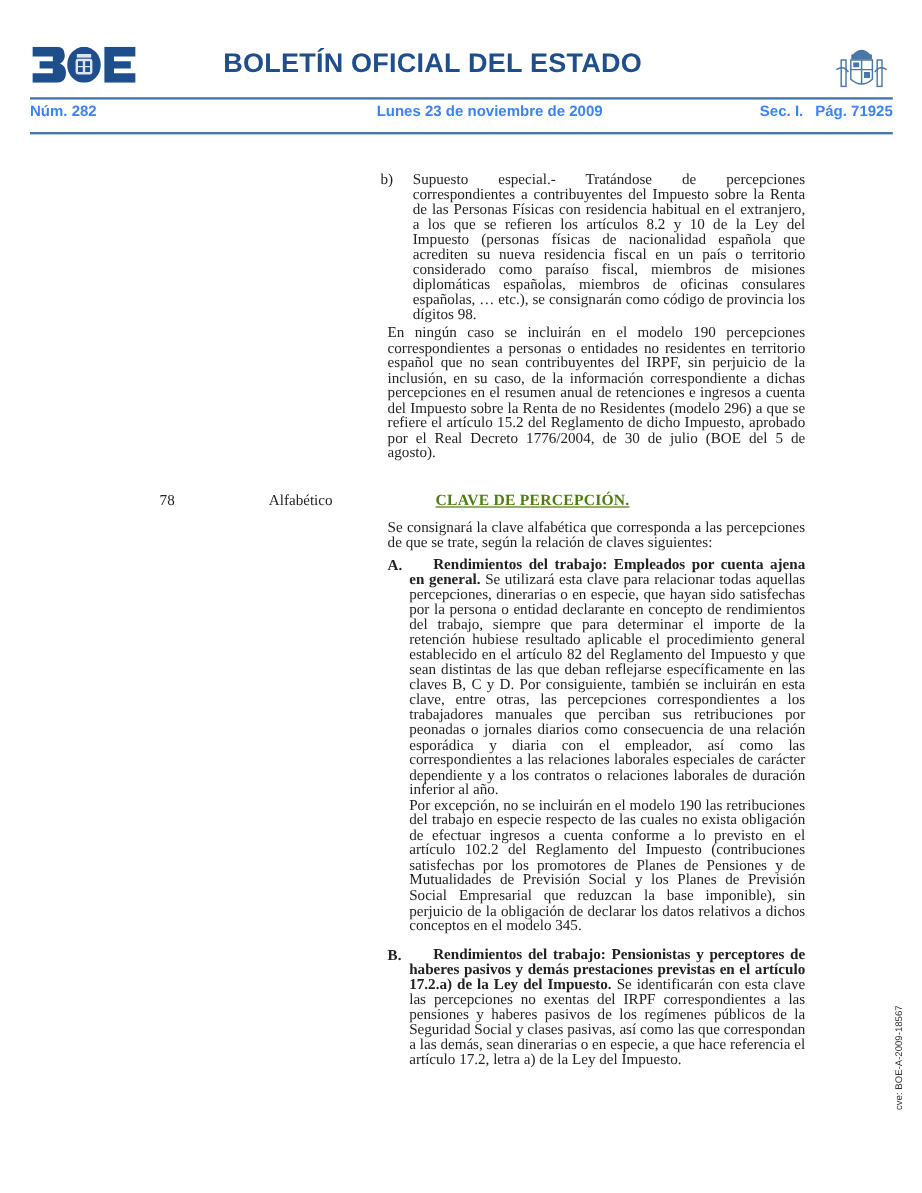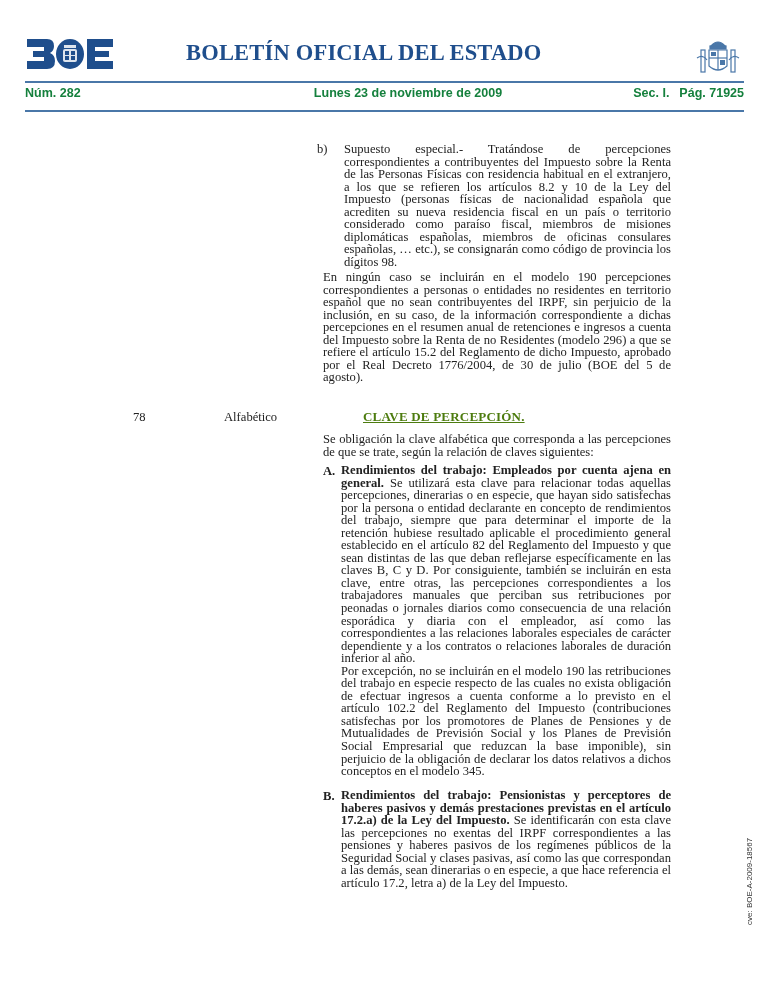--- a/index.html
+++ b/index.html
@@ -1,27 +1,27 @@
 <!DOCTYPE html>
 <html><head>
   <meta charset="utf-8">
   <style>
     html, body { margin: 0; padding: 0; background: #ffffff; }
     body { width: 768px; height: 994px; position: relative; overflow: hidden; }
     .page { position: absolute; left: 0; top: 0; width: 768px; height: 994px; }
 
     .hdr-logo { position: absolute; left: 27px; top: 39px; width: 86px; height: 30px; }
-    .hdr-title { position: absolute; left: 186px; top: 40px; font-family: Liberation Serif, serif; font-weight: bold; font-size: 22.5px; color: #1f4e8c; letter-spacing: 0.2px; white-space: nowrap; text-align: right; }
+    .hdr-title { position: absolute; left: 186px; top: 40px; font-family: Liberation Sans, sans-serif; font-weight: bold; font-size: 22.5px; color: #1f4e8c; letter-spacing: 0.2px; white-space: nowrap; text-align: right; }
     .hdr-crest { position: absolute; left: 693px; top: 38px; width: 50px; height: 40px; }
 
     .rule { position: absolute; left: 25px; width: 719px; height: 2px; background: #4a77a8; }
     .rule.top { top: 81px; }
     .rule.bottom { top: 110px; }
 
-    .hdr-meta { position: absolute; top: 86px; font-family: "Liberation Sans", sans-serif; font-weight: bold; font-size: 12.5px; color: #15803d; white-space: nowrap; }
+    .hdr-meta { position: absolute; top: 86px; font-family: "Liberation Sans", sans-serif; font-weight: bold; font-size: 12.5px; color: #3b82f6; white-space: nowrap; }
     .hdr-num { left: 25px; }
     .hdr-date { left: 12px; width: 768px; text-align: center; padding-left: 24px; box-sizing: border-box; }
     .hdr-page { right: 24px; }
     .hdr-page span { margin-left: 10px; }
 
     .txt { font-family: "Liberation Serif", serif; font-size: 12.6px; line-height: 12.55px; color: #222; text-align: justify; }
     .txt p { margin: 0; }
     .block { position: absolute; }
 
     .item-b { left: 344px; top: 143px; width: 327px; font-family: Liberation Serif, serif; }
@@ -31,21 +31,21 @@
 
     .col-num { position: absolute; left: 133px; top: 411px; }
     .col-type { position: absolute; left: 224px; top: 411px; }
     .section-title { position: absolute; left: 323px; top: 409px; font-family: "Liberation Serif", serif; font-weight: bold; font-size: 13px; text-decoration: underline; color: #4d7c0f; letter-spacing: 0.2px; margin-left: 40px; }
 
     .para2 { left: 323px; top: 433px; width: 348px; }
 
     .list-label { position: absolute; left: 323px; font-family: "Liberation Serif", serif; font-weight: bold; font-size: 12.6px; color: #222; }
     .item-a { left: 341px; top: 464px; width: 330px; }
     .item-bb { left: 341px; top: 789px; width: 330px; }
-    .b { font-weight: bold; }
+    .b { font-weight: bold; margin-left: 20px; }
     .last-line { text-align-last: left; }
 
     .cve { position: absolute; left: 745px; top: 925px; transform-origin: left top; transform: rotate(-90deg); font-family: "Liberation Sans", sans-serif; font-size: 8px; color: #333; white-space: nowrap; }
   </style>
 </head>
 <body>
 
 <div class="page">
 
   <svg class="hdr-logo" viewBox="0 0 86 30">
@@ -101,21 +101,21 @@
 
   <div class="txt block para1">
     <p class="last-line">En ningún caso se incluirán en el modelo 190 percepciones correspondientes a personas o entidades no residentes en territorio español que no sean contribuyentes del IRPF, sin perjuicio de la inclusión, en su caso, de la información correspondiente a dichas percepciones en el resumen anual de retenciones e ingresos a cuenta del Impuesto sobre la Renta de no Residentes (modelo 296) a que se refiere el artículo 15.2 del Reglamento de dicho Impuesto, aprobado por el Real Decreto 1776/2004, de 30 de julio (BOE del 5 de agosto).</p>
   </div>
 
   <div class="txt col-num">78</div>
   <div class="txt col-type">Alfabético</div>
   <div class="section-title">CLAVE DE PERCEPCIÓN.</div>
 
   <div class="txt block para2">
-    <p class="last-line">Se obligación la clave alfabética que corresponda a las percepciones de que se trate, según la relación de claves siguientes:</p>
+    <p class="last-line">Se consignará la clave alfabética que corresponda a las percepciones de que se trate, según la relación de claves siguientes:</p>
   </div>
 
   <div class="list-label" style="top:464px">A.</div>
   <div class="txt block item-a">
     <p class="last-line"><span class="b">Rendimientos del trabajo: Empleados por cuenta ajena en general.</span><span> Se utilizará esta clave para relacionar todas aquellas percepciones, dinerarias o en especie, que hayan sido satisfechas por la persona o entidad declarante en concepto de rendimientos del trabajo, siempre que para determinar el importe de la retención hubiese resultado aplicable el procedimiento general establecido en el artículo 82 del Reglamento del Impuesto y que sean distintas de las  que deban reflejarse específicamente en las claves B, C y D. Por consiguiente, también se incluirán en esta clave, entre otras, las percepciones correspondientes a los trabajadores manuales que perciban sus retribuciones por peonadas o jornales diarios como consecuencia de una relación esporádica y diaria con el empleador, así como las correspondientes a las relaciones laborales  especiales de carácter dependiente y a los contratos o relaciones laborales de duración inferior al año.</span></p>
     <p class="last-line">Por excepción, no se incluirán en el modelo 190 las retribuciones del trabajo en especie respecto de las cuales no exista obligación de efectuar ingresos a cuenta conforme a lo previsto en el artículo 102.2 del Reglamento del Impuesto (contribuciones satisfechas por los promotores de Planes de Pensiones y de Mutualidades de Previsión Social y los Planes de Previsión Social Empresarial que reduzcan la base imponible), sin perjuicio de la obligación de declarar los datos relativos a dichos conceptos en el modelo 345.</p>
   </div>
 
   <div class="list-label" style="top:789px">B.</div>
   <div class="txt block item-bb">

